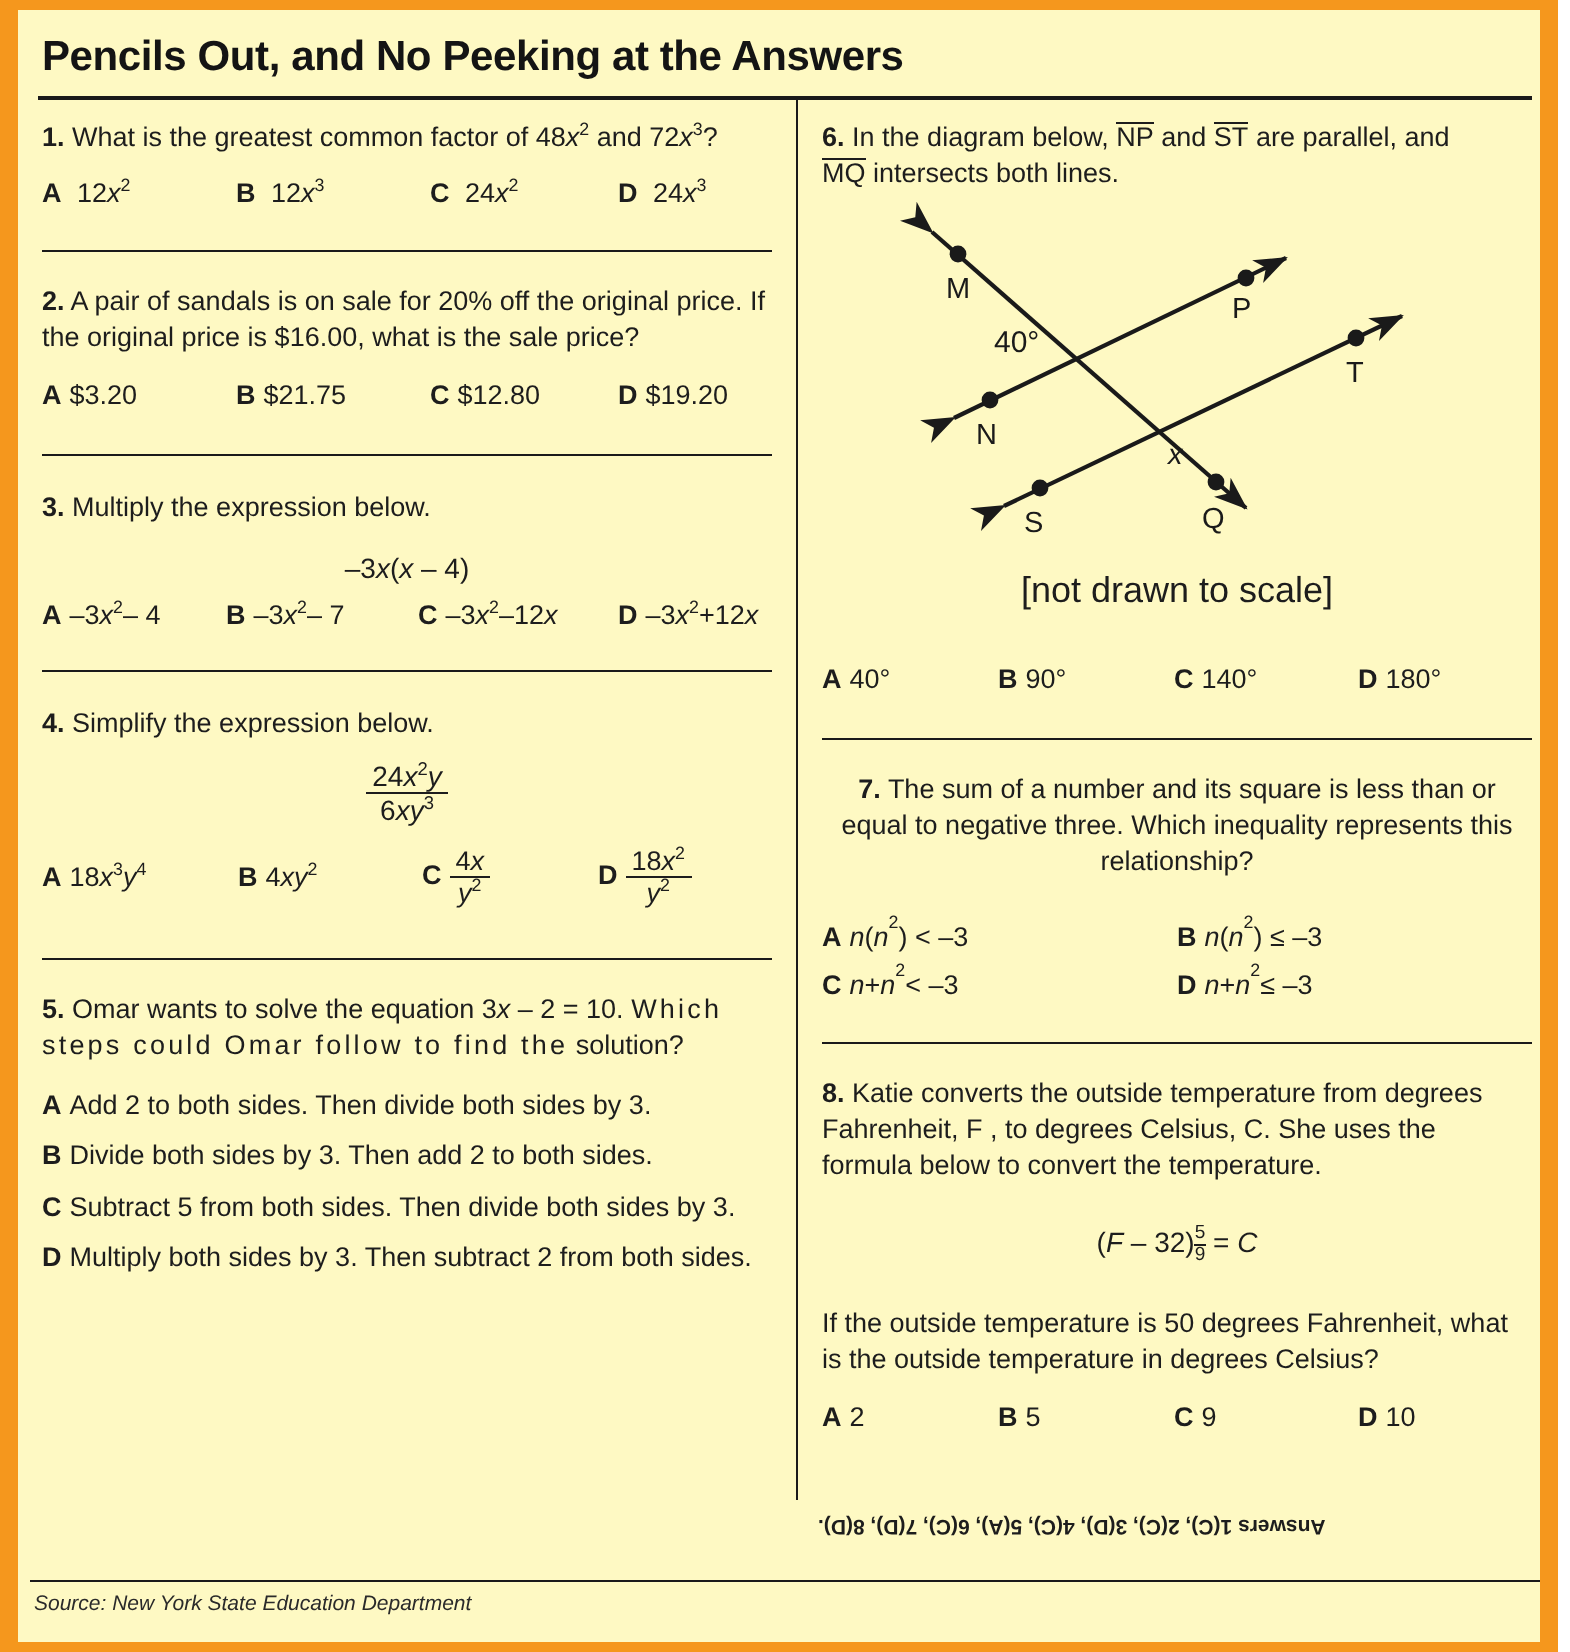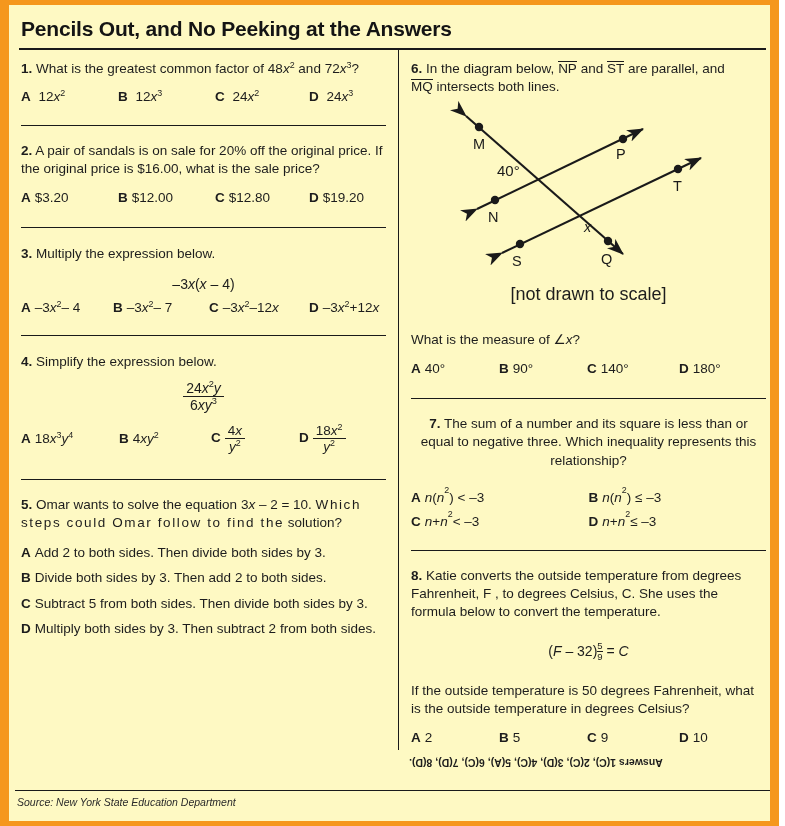--- a/index.html
+++ b/index.html
@@ -221,21 +221,21 @@
       </div>
       <hr class="sep" style="margin-top:21px;">
 
       <div class="q" style="padding-top:16px;">
         <p class="qtext">
           <span class="qnum">2.</span>
           A pair of sandals is on sale for 20% off the original price. If the original price is $16.00, what is the sale price?
         </p>
         <div class="choices" style="margin-top:12px;">
           <span class="ch" style="width:97px;"><span class="ltr">A</span><span>$3.20</span></span>
-          <span class="ch" style="width:97px;"><span class="ltr">B</span><span>$12.00</span></span>
+          <span class="ch" style="width:97px;"><span class="ltr">B</span><span>$21.75</span></span>
           <span class="ch" style="width:94px;"><span class="ltr">C</span><span>$12.80</span></span>
           <span class="ch"><span class="ltr">D</span><span>$19.20</span></span>
         </div>
       </div>
       <hr class="sep" style="margin-top:22px;">
 
       <div class="q" style="padding-top:17px;">
         <p class="qtext">
           <span class="qnum">3.</span>
           <span>Multiply the expression below.</span>
@@ -339,23 +339,20 @@
             <text x="101" y="168" font-family="Liberation Sans, sans-serif" font-size="14.5" fill="#1a1a1a">S</text>
             <text x="190" y="166" font-family="Liberation Sans, sans-serif" font-size="14.5" fill="#1a1a1a">Q</text>
 
             <text x="86" y="78" font-family="Liberation Sans, sans-serif" font-size="15" fill="#1a1a1a">40°</text>
             <text x="173" y="134" font-family="Liberation Sans, sans-serif" font-size="14.5" font-style="italic" fill="#1a1a1a">x</text>
           </svg>
         </div>
 
         <div class="notscale">[not drawn to scale]</div>
 
-        <p class="qtext" style="margin-top:2px;">
-          What is the measure of ∠<i class="v">x</i>?
-        </p>
 
         <div class="choices" style="margin-top:12px;">
           <span class="ch" style="width:88px;"><span class="ltr">A</span><span>40°</span></span>
           <span class="ch" style="width:88px;"><span class="ltr">B</span><span>90°</span></span>
           <span class="ch" style="width:92px;"><span class="ltr">C</span><span>140°</span></span>
           <span class="ch"><span class="ltr">D</span><span>180°</span></span>
         </div>
       </div>
       <hr class="sep" style="margin-top:22px;">
 

